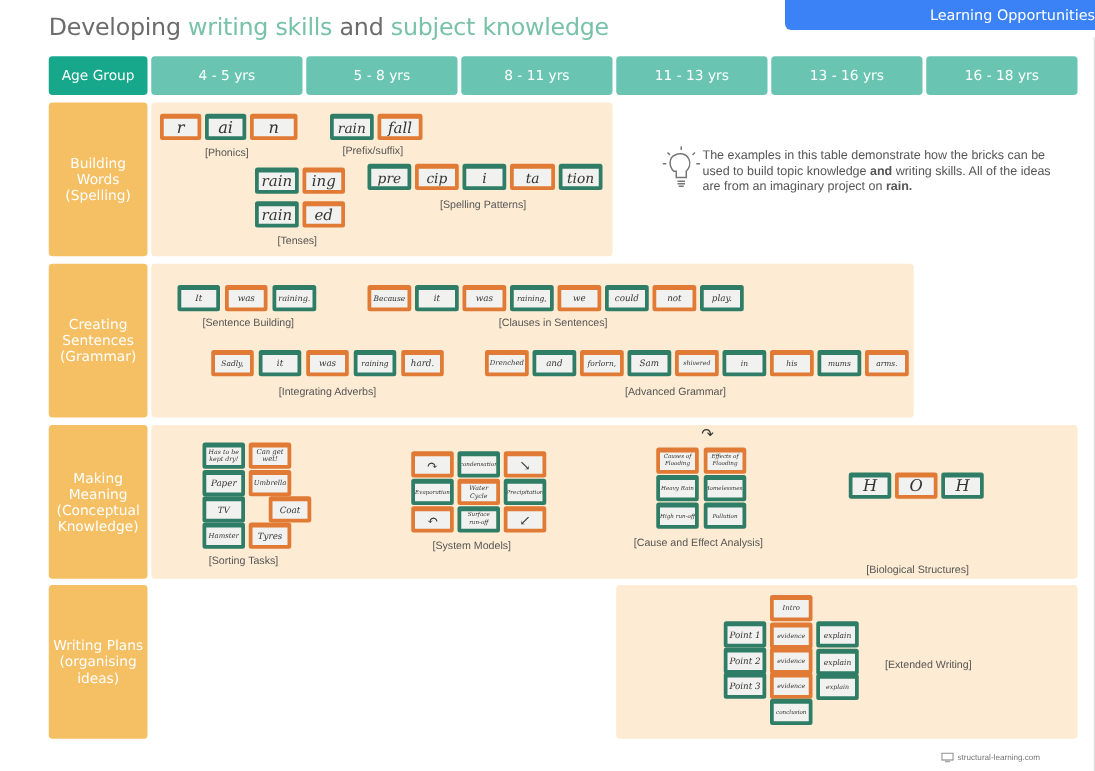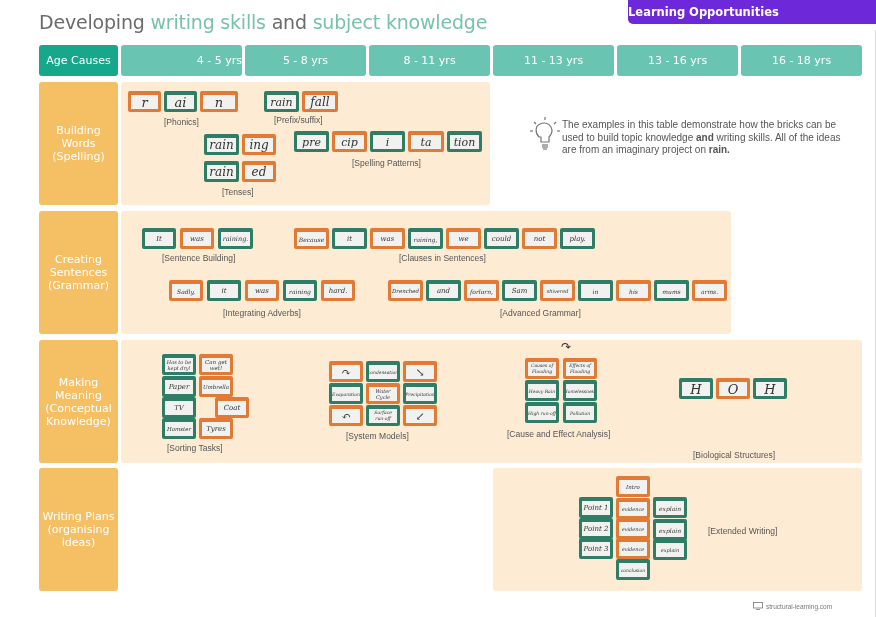--- a/index.html
+++ b/index.html
@@ -2,21 +2,21 @@
 <html><head>
 <meta charset="utf-8">
 <style>
   * { box-sizing: border-box; margin: 0; padding: 0; }
   html, body { width: 876px; height: 617px; background: #ffffff; overflow: hidden; }
   body { position: relative; font-family: "DejaVu Sans", sans-serif; }
 
   .title { position: absolute; left: 39px; top: 11px; font-size: 19px; color: #6b6b6b; letter-spacing: -0.2px; white-space: nowrap; }
   .title .hl { color: #77c2a8; }
 
-  .lo-tab { position: absolute; left: 628px; top: 0; width: 248px; height: 24px; background: #6d28d9; border-radius: 0 0 0 5px; color: #fff; font-size: 11.5px; font-weight: bold; text-align: left; line-height: 24px; }
+  .lo-tab { position: absolute; left: 628px; top: 0; width: 248px; height: 24px; background: #3b82f6; border-radius: 0 0 0 5px; color: #fff; font-size: 11.5px; font-weight: normal; text-align: right; line-height: 24px; }
 
   .header-cell { position: absolute; top: 45px; height: 31px; background: #69c5b1; border-radius: 3px; color: #fff; font-size: 11px; text-align: center; line-height: 31px; }
   .header-cell.age { background: #17a88c; }
 
   .row-label { position: absolute; left: 39px; width: 79px; background: #f5bf63; border-radius: 3px; color: #fff; font-size: 11px; text-align: center; display: flex; align-items: center; justify-content: center; line-height: 13px; padding: 2px; }
 
   .panel { position: absolute; background: #fdecd3; border-radius: 3px; }
 
   .cap { position: absolute; font-family: "Liberation Sans", sans-serif; font-size: 8.5px; color: #555; white-space: nowrap; }
 
@@ -32,22 +32,22 @@
   .vline { position: absolute; left: 875px; top: 30px; width: 1px; height: 587px; background: #ddd; }
 </style>
 </head>
 <body>
 
 <div class="title"><span>Developing </span><span class="hl">writing skills</span><span> and </span><span class="hl">subject knowledge</span></div>
 
 <div class="lo-tab">Learning Opportunities</div>
 <div class="vline"></div>
 
-<div class="header-cell age" style="left:39px;width:79px;">Age Causes</div>
-<div class="header-cell" style="left:121px;width:121px;text-align:right;">4 - 5 yrs</div>
+<div class="header-cell age" style="left:39px;width:79px;">Age Group</div>
+<div class="header-cell" style="left:121px;width:121px;">4 - 5 yrs</div>
 <div class="header-cell" style="left:245px;width:121px;">5 - 8 yrs</div>
 <div class="header-cell" style="left:369px;width:121px;">8 - 11 yrs</div>
 <div class="header-cell" style="left:493px;width:121px;">11 - 13 yrs</div>
 <div class="header-cell" style="left:617px;width:121px;">13 - 16 yrs</div>
 <div class="header-cell" style="left:741px;width:121px;">16 - 18 yrs</div>
 
 <div class="row-label" style="top:82px;height:123px;">Building Words (Spelling)</div>
 <div class="row-label" style="top:211px;height:123px;">Creating Sentences (Grammar)</div>
 <div class="row-label" style="top:340px;height:123px;">Making Meaning (Conceptual Knowledge)</div>
 <div class="row-label" style="top:468px;height:123px;">Writing Plans (organising ideas)</div>

